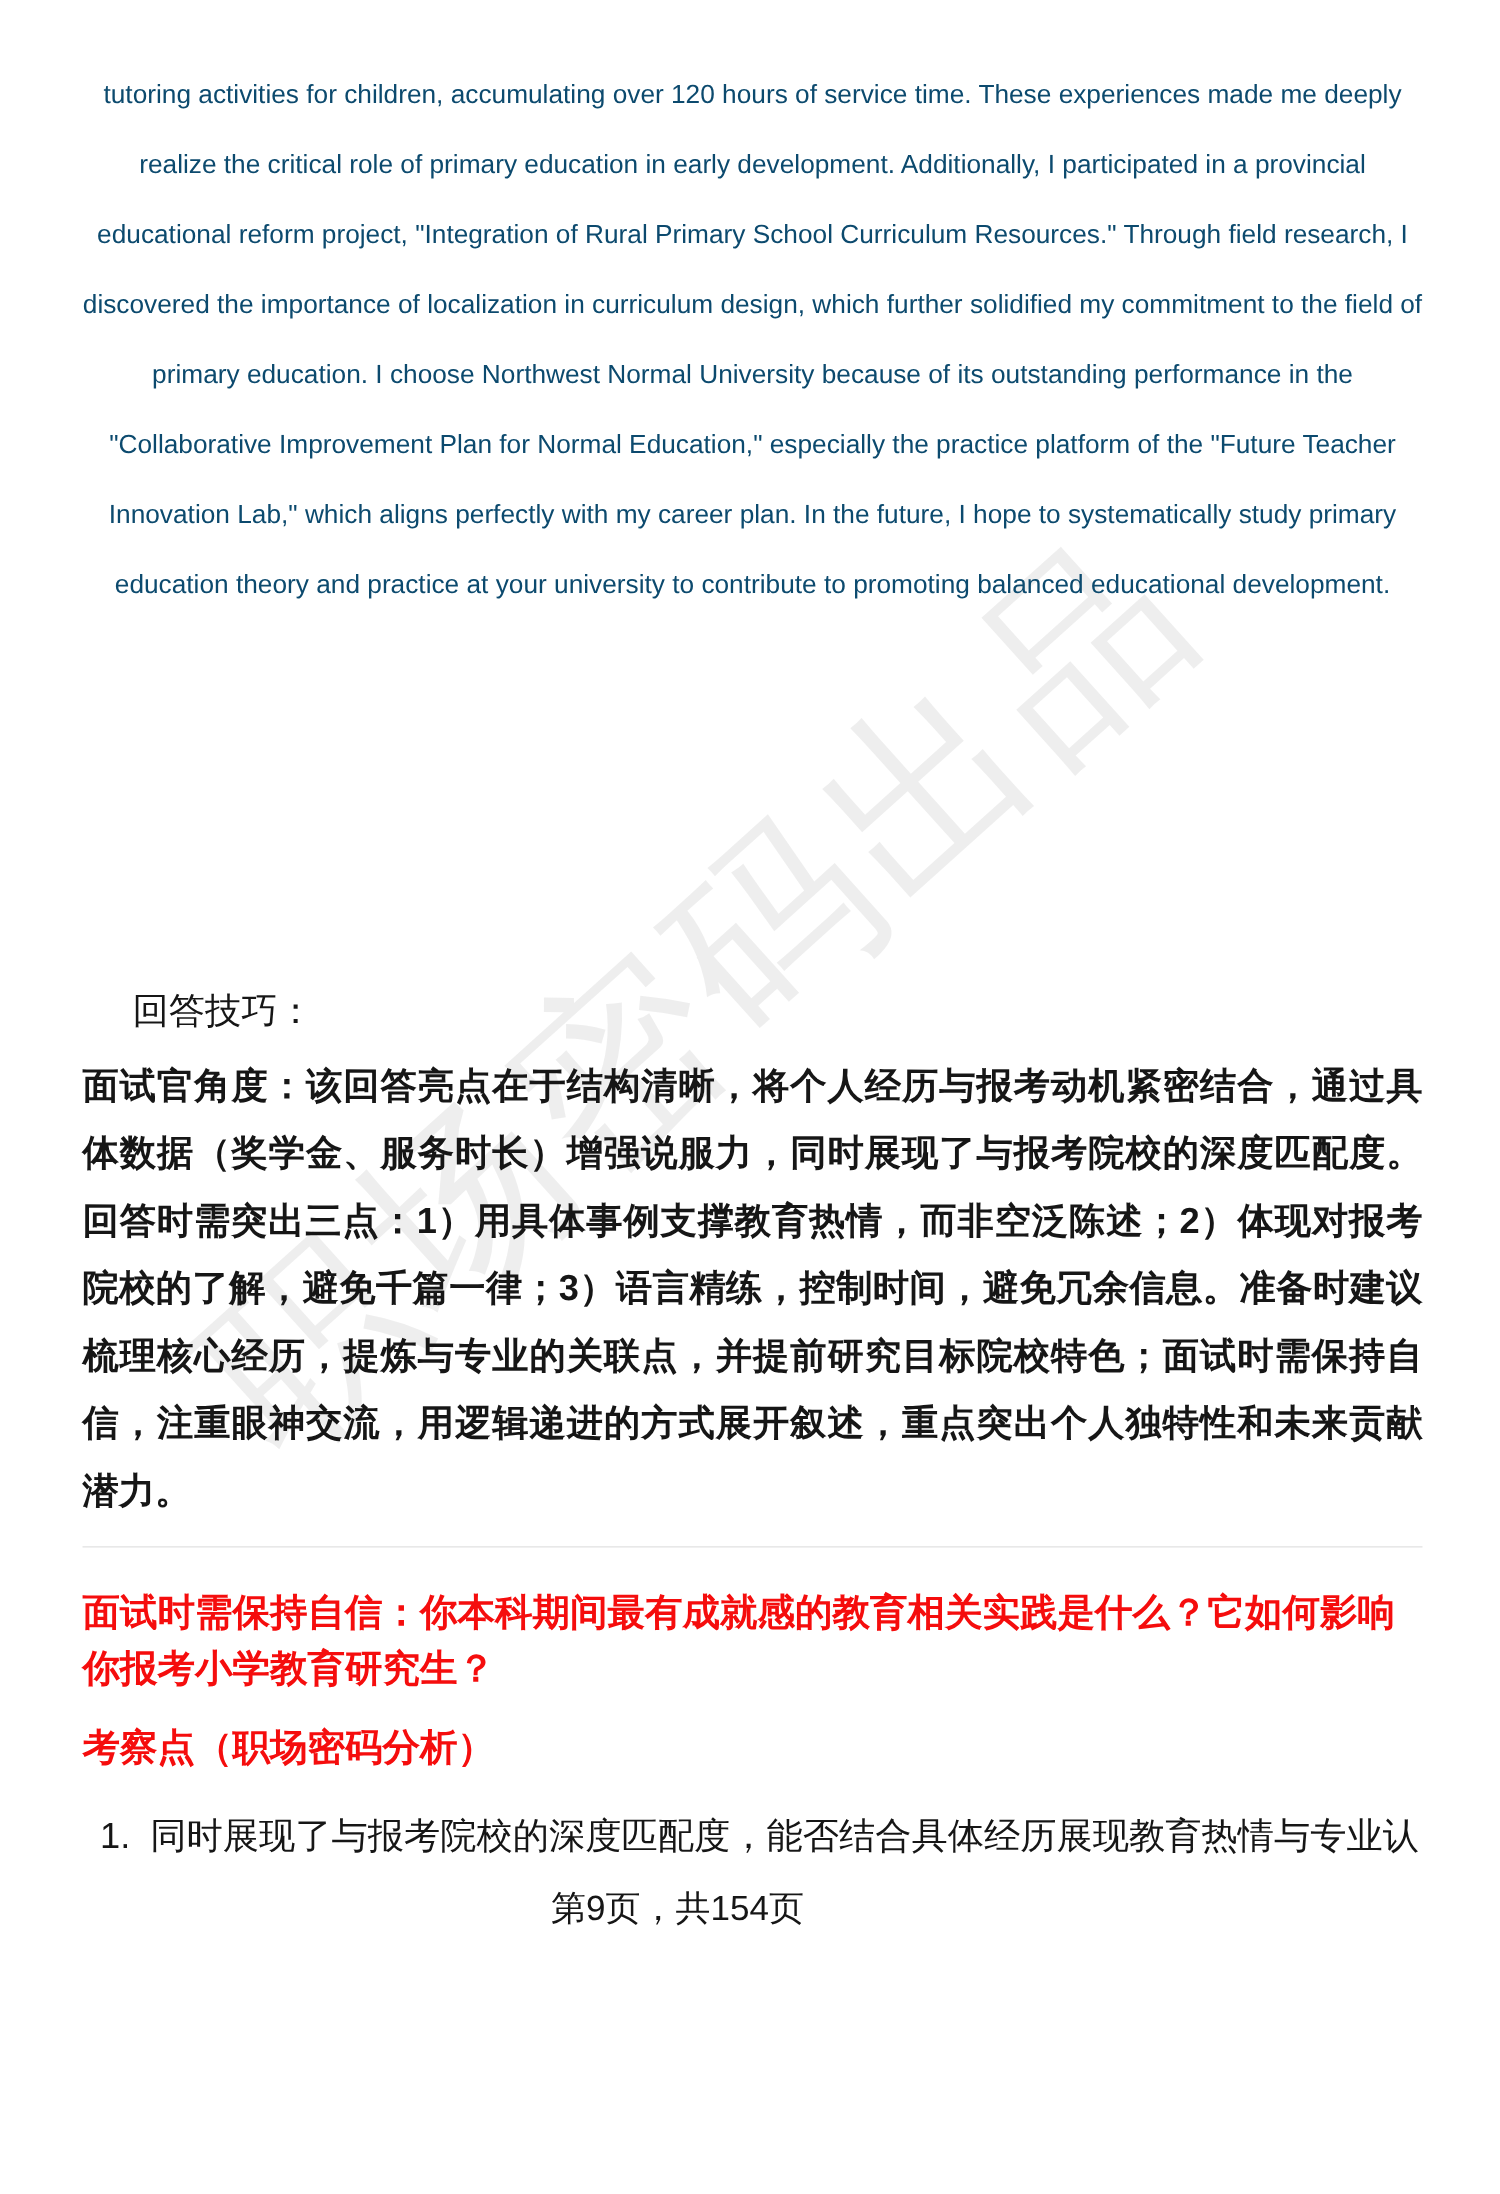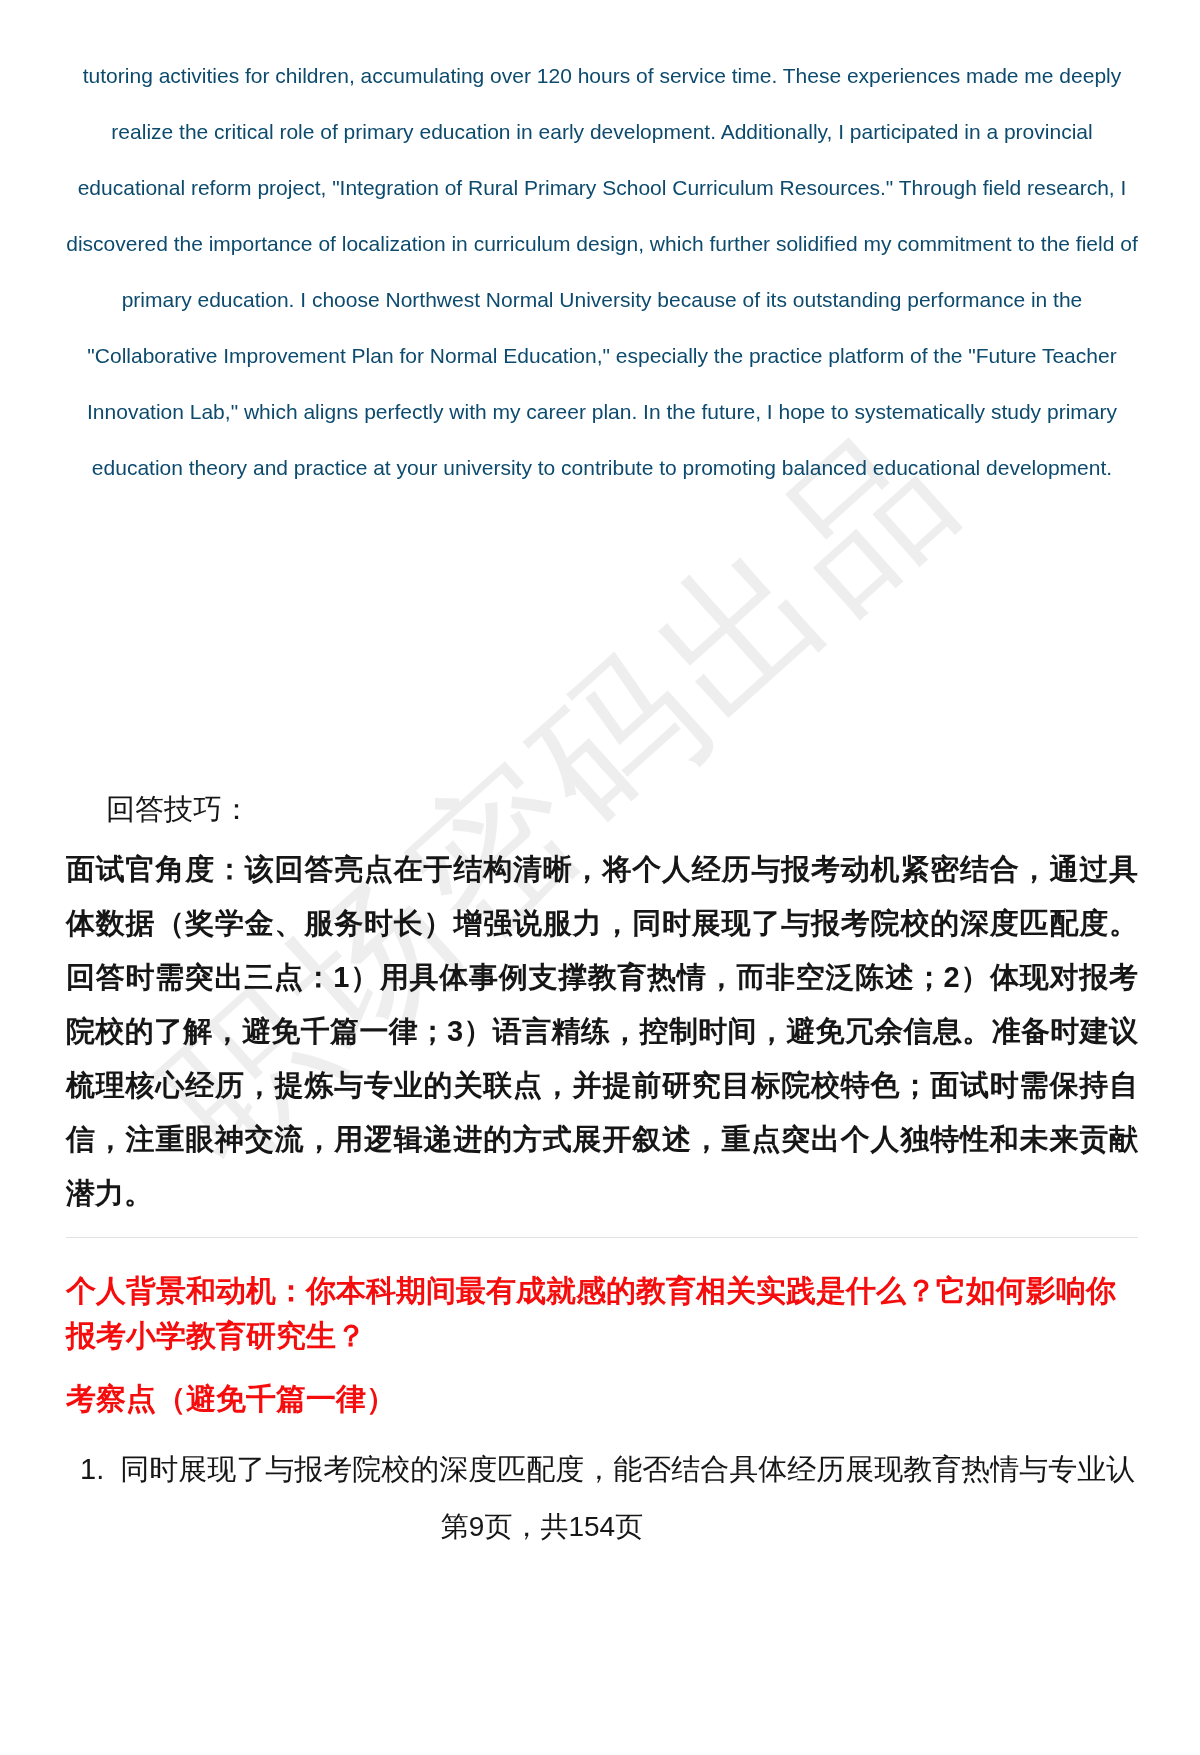--- a/index.html
+++ b/index.html
@@ -104,23 +104,23 @@
   <div class="watermark" style="color: rgb(154, 154, 154);">职场密码出品</div>
 
   <div class="block en-paragraph">tutoring activities for children, accumulating over 120 hours of service time. These experiences made me deeply realize the critical role of primary education in early development. Additionally, I participated in a provincial educational reform project, "Integration of Rural Primary School Curriculum Resources." Through field research, I discovered the importance of localization in curriculum design, which further solidified my commitment to the field of primary education. I choose Northwest Normal University because of its outstanding performance in the "Collaborative Improvement Plan for Normal Education," especially the practice platform of the "Future Teacher Innovation Lab," which aligns perfectly with my career plan. In the future, I hope to systematically study primary education theory and practice at your university to contribute to promoting balanced educational development.</div>
 
   <div class="block tips-title">回答技巧：</div>
 
   <div class="block tips-body">面试官角度：该回答亮点在于结构清晰，将个人经历与报考动机紧密结合，通过具体数据（奖学金、服务时长）增强说服力，同时展现了与报考院校的深度匹配度。回答时需突出三点：1）用具体事例支撑教育热情，而非空泛陈述；2）体现对报考院校的了解，避免千篇一律；3）语言精练，控制时间，避免冗余信息。准备时建议梳理核心经历，提炼与专业的关联点，并提前研究目标院校特色；面试时需保持自信，注重眼神交流，用逻辑递进的方式展开叙述，重点突出个人独特性和未来贡献潜力。</div>
 
   <div class="block divider" style="border-top-color: rgb(225, 225, 225);"></div>
 
-  <div class="block question-heading js-red" style="color: rgb(245, 13, 13);">个人背景和动机：你本科期间最有成就感的教育相关实践是什么？它如何影响你报考小学教育研究生？</div>
+  <div class="block question-heading js-red" style="color: rgb(245, 13, 13);">面试时需保持自信：你本科期间最有成就感的教育相关实践是什么？它如何影响你报考小学教育研究生？</div>
 
-  <div class="block exam-heading js-red" style="color: rgb(245, 13, 13);">考察点（避免千篇一律）</div>
+  <div class="block exam-heading js-red" style="color: rgb(245, 13, 13);">考察点（职场密码分析）</div>
 
   <div class="block list-item">
     <span class="num">1.</span>
     <span class="txt">同时展现了与报考院校的深度匹配度，能否结合具体经历展现教育热情与专业认</span>
   </div>
 
   <div class="page-footer">第9页，共154页</div>
 
 </div>
 

